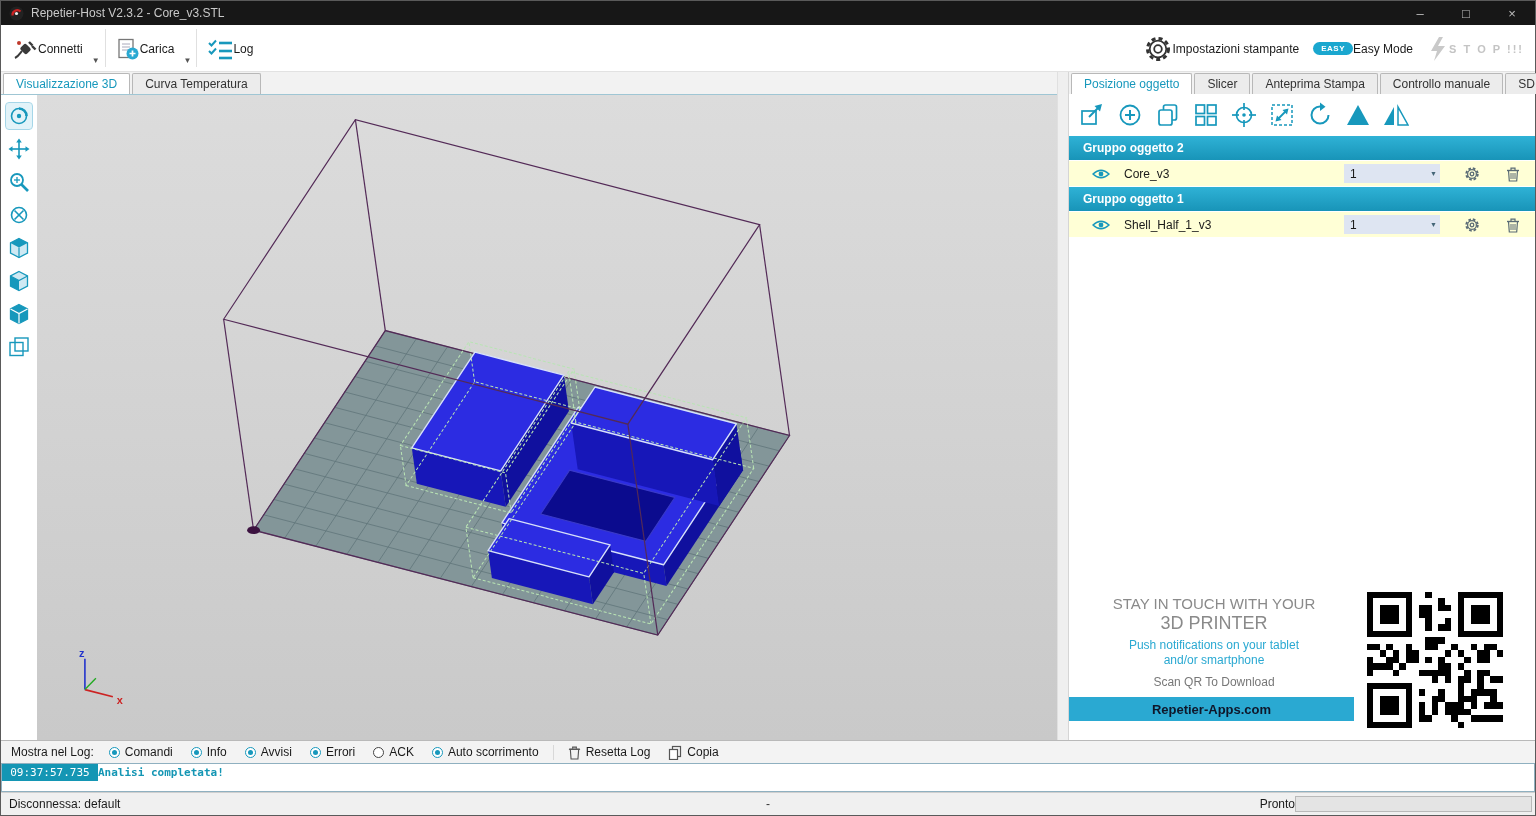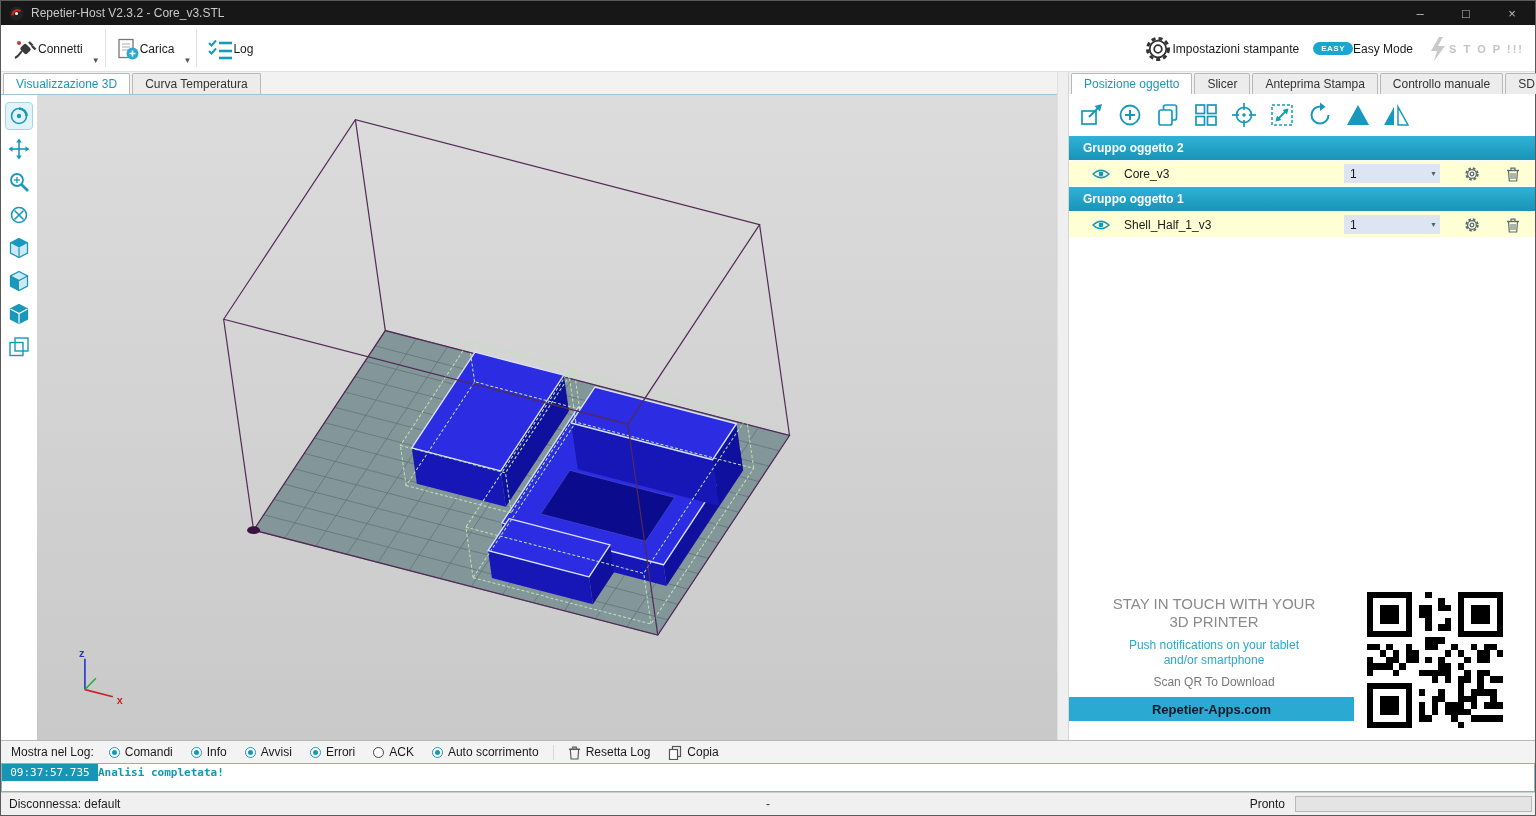--- a/index.html
+++ b/index.html
@@ -45,21 +45,21 @@
   .orow .eye{margin-left:23px;display:flex;}
   .orow .oname{margin-left:14px;}
   .spin{position:absolute;left:275px;width:96px;height:19px;background:#dee5f2;display:flex;align-items:center;}
   .spin .val{flex:1;padding-left:6px;}
   .spin .sdd{width:13px;color:#467;font-size:7px;text-align:center;}
   .rowic{position:absolute;display:flex;}
   .g-pos{left:395px;} .t-pos{left:437px;}
   
   .promo{height:150px;position:relative;flex:0 0 auto;}
   .p-l1{position:absolute;top:5px;left:0;width:290px;text-align:center;color:#8a8a8a;font-size:15px;}
-  .p-l2{position:absolute;top:23px;left:0;width:290px;text-align:center;color:#8a8a8a;font-size:15px;}
+  .p-l2{position:absolute;top:23px;left:0;width:290px;text-align:center;color:#8a8a8a;font-size:18px;}
   .p-s1{position:absolute;top:48px;left:0;width:290px;text-align:center;color:#2aa9d2;font-size:12px;}
   .p-s2{position:absolute;top:63px;left:0;width:290px;text-align:center;color:#2aa9d2;font-size:12px;}
   .p-scan{position:absolute;top:85px;left:0;width:290px;text-align:center;color:#777;font-size:12px;}
   .p-btn{position:absolute;left:0;top:107px;width:285px;height:24px;background:#2aa9d2;color:#0f172a;display:flex;align-items:center;justify-content:center;font-size:13px;font-weight:bold;}
   #qr{position:absolute;left:298px;top:2px;width:136px;height:136px;}
   
   .logbar{height:23px;background:#f3f3f3;border-top:1px solid #b9b9b9;display:flex;align-items:center;padding-left:4px;flex:0 0 auto;}
   .lb-label{padding:0 6px;}
   .chip{display:flex;align-items:center;gap:5px;padding:2px 9px;}
   .radio{width:11px;height:11px;border-radius:50%;border:1px solid #1798bc;position:relative;display:inline-block;background:#fff;}
@@ -67,21 +67,21 @@
   .radio.on::after{content:"";position:absolute;left:2px;top:2px;width:5px;height:5px;border-radius:50%;background:#1798bc;}
   .lsep{width:1px;background:#d8d8d8;height:15px;margin:0 5px;}
   
   .logarea{height:29px;background:#fff;border:1px solid #8fb0c0;display:flex;align-items:flex-start;flex:0 0 auto;}
   .ts{background:#1496b4;color:#fff;font-family:"DejaVu Sans Mono",monospace;font-size:11px;padding:2px 8px;min-width:96px;text-align:center;}
   .lmsg{color:#1496b4;font-family:"DejaVu Sans Mono",monospace;font-size:11px;font-weight:bold;padding:2px 0;}
   
   .statusbar{height:23px;background:#f0f0f0;display:flex;align-items:center;position:relative;flex:0 0 auto;border-top:1px solid #cfcfcf;}
   .st-left{padding-left:8px;}
   .st-center{position:absolute;left:50%;transform:translateX(-50%);color:#333;}
-  .st-right{margin-left:auto;display:flex;align-items:center;gap:10px;padding-right:3px;border-radius:6px;}
+  .st-right{margin-left:auto;display:flex;align-items:center;padding-right:3px;border-radius:6px;}
   .progress{width:237px;height:16px;background:#e4e4e4;border:1px solid #b9b9b9;}
 </style>
 </head>
 <body>
 
 <div class="window">
 
   <div class="titlebar">
     <span class="app-ic">
       <svg width="15" height="15" viewBox="0 0 15 15">

